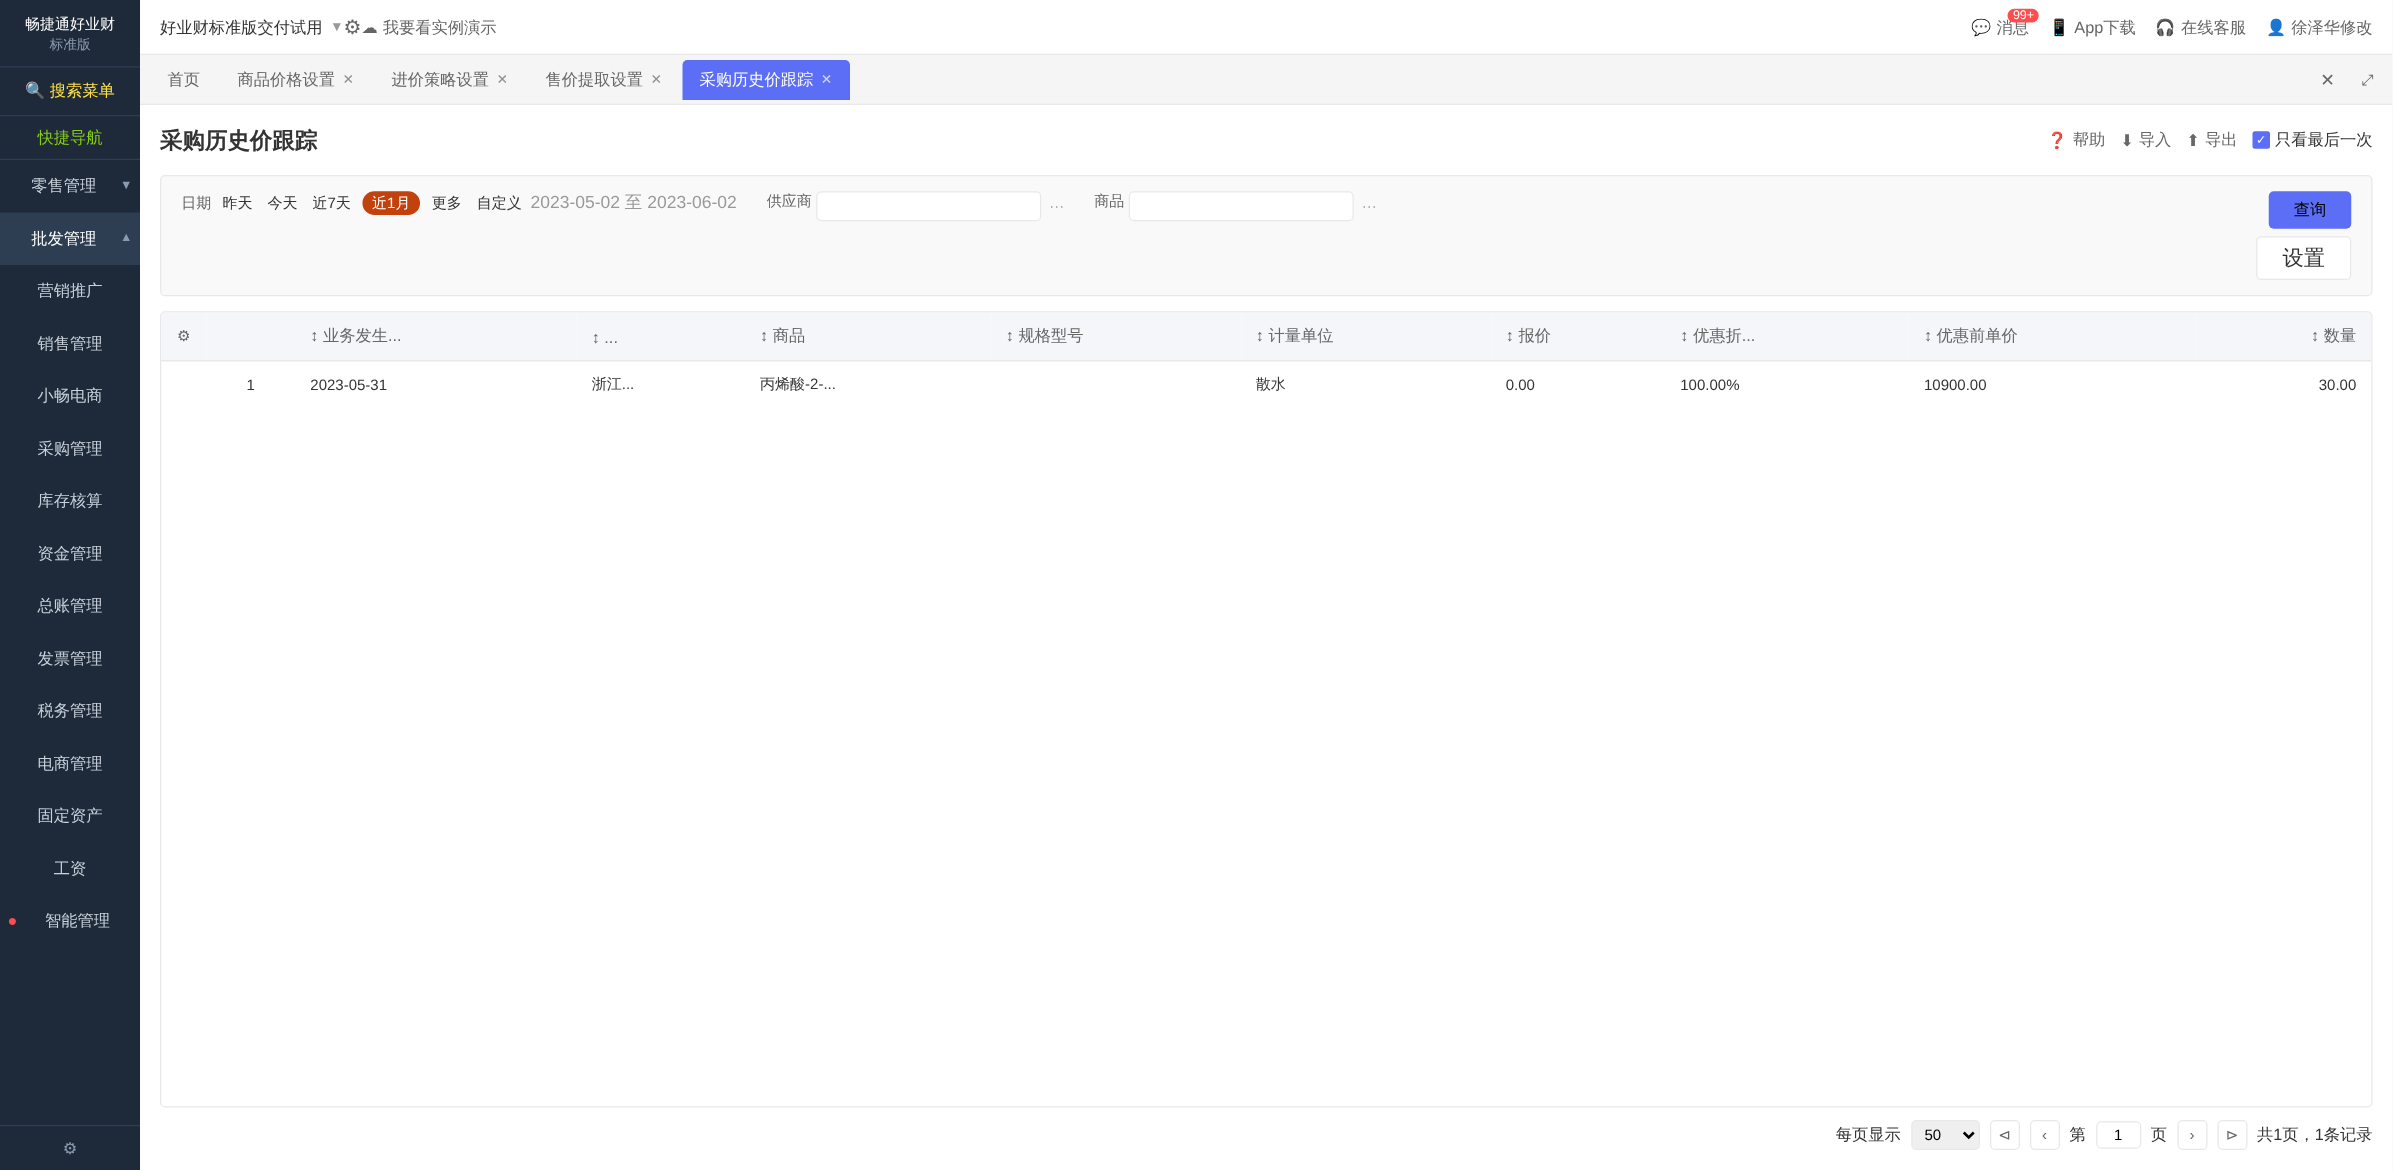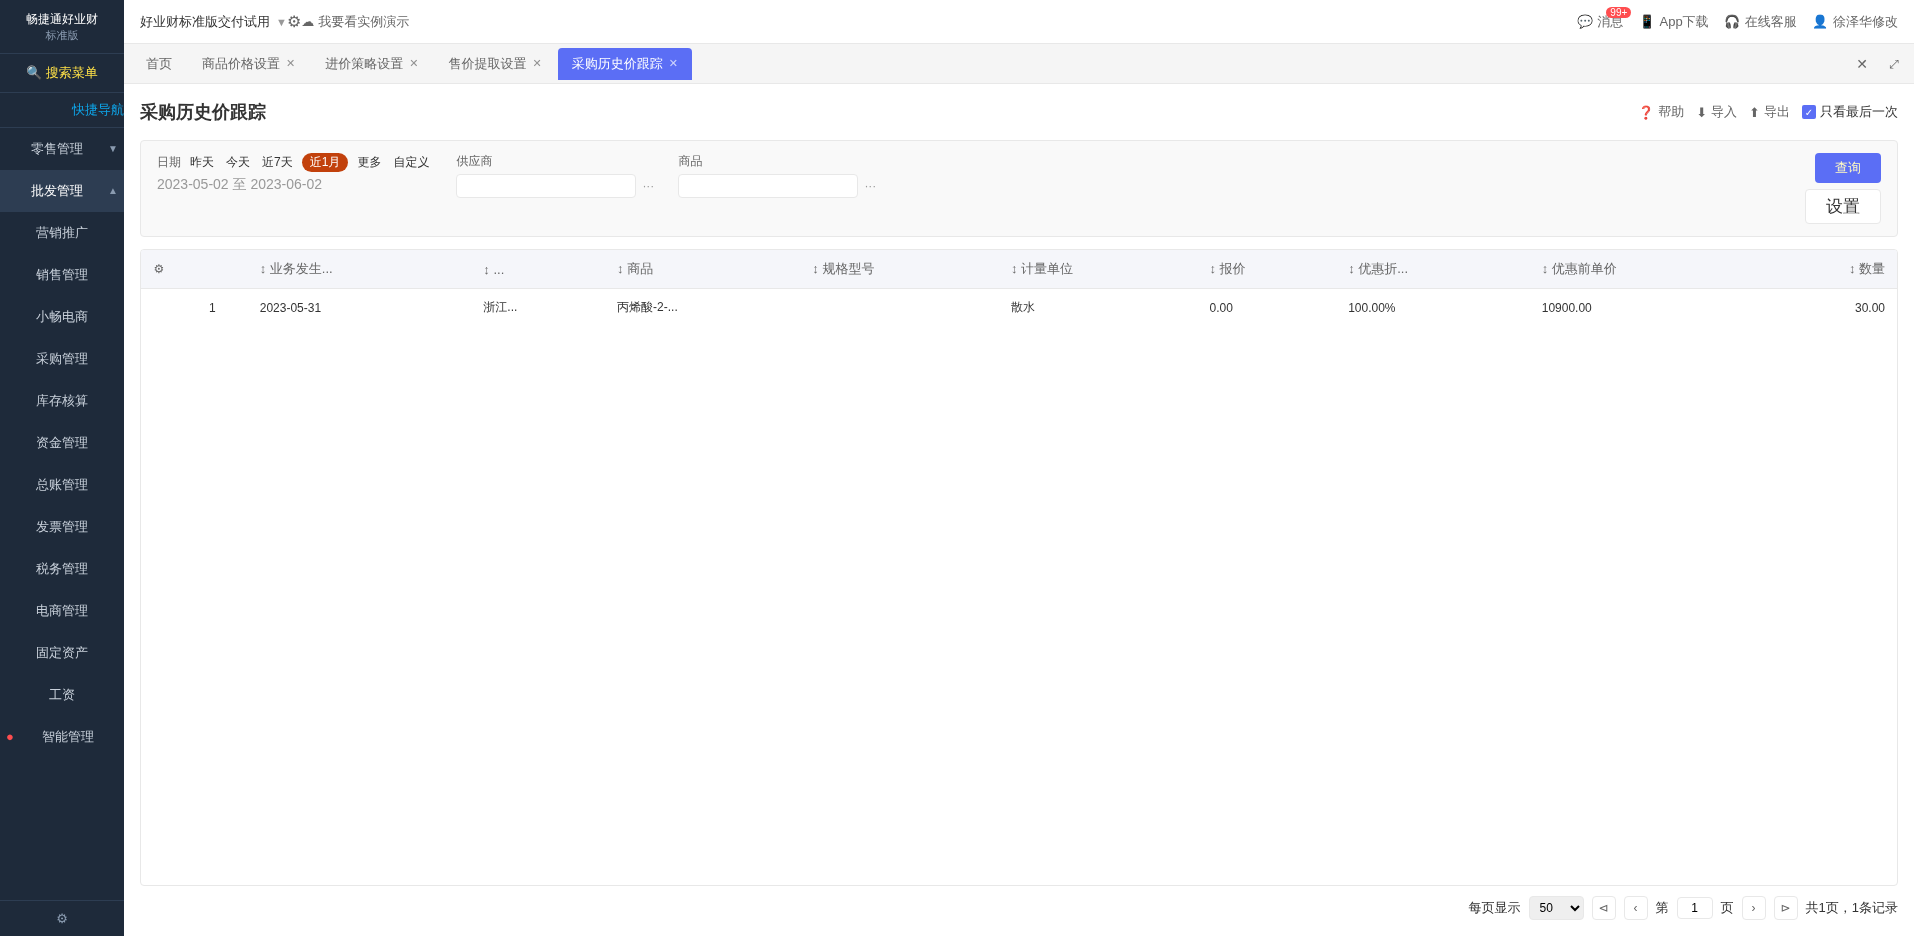--- a/index.html
+++ b/index.html
@@ -1,20 +1,20 @@
 <!DOCTYPE html>
 <html><head>
   <meta charset="utf-8">
   <style>
     * { box-sizing: border-box; margin: 0; padding: 0; font-family: 'Microsoft YaHei', Arial, sans-serif; font-size: 13px; }
     body { display: flex; height: 936px; overflow: hidden; background: #f0f2f5; }
 
     
     .sidebar {
-      width: 124px;
+      width: 112px;
       background: #1e2a3a;
       color: #c8d0da;
       display: flex;
       flex-direction: column;
       flex-shrink: 0;
       height: 100%;
       overflow-y: auto;
     }
     .sidebar-logo {
       padding: 12px 8px 10px;
@@ -36,23 +36,23 @@
     .sidebar-search {
       padding: 10px 8px;
       text-align: center;
       cursor: pointer;
       color: #fde047;
       border-bottom: 1px solid #2d3d52;
       font-size: 12px;
     }
     .sidebar-nav {
       padding: 8px 0;
-      text-align: right;
-      cursor: pointer;
-      color: #0ea5e9;
+      text-align: center;
+      cursor: pointer;
+      color: #84cc16;
       border-bottom: 1px solid #2d3d52;
       font-size: 12px;
     }
     .sidebar-item {
       padding: 12px 6px;
       text-align: center;
       cursor: pointer;
       color: #c8d0da;
       font-size: 12px;
       display: flex;
@@ -262,21 +262,21 @@
       border: 1px solid #e8e8e8;
       border-radius: 4px;
       padding: 12px 16px;
       margin-bottom: 12px;
       display: flex;
       align-items: flex-start;
       gap: 24px;
     }
     .filter-group {
       display: flex;
-      flex-direction: column;
+      flex-direction: row;
       gap: 4px;
     }
     .filter-label {
       font-size: 12px;
       color: #666;
     }
     .filter-date-row {
       display: flex;
       align-items: center;
       gap: 6px;
@@ -320,21 +320,21 @@
     }
     .filter-actions {
       margin-left: auto;
       display: flex;
       flex-direction: column;
       gap: 6px;
       align-items: flex-end;
     }
     .btn-query {
       background: #5b6ef5;
-      color: #fef9c3;
+      color: #000000;
       border: none;
       border-radius: 4px;
       padding: 6px 20px;
       cursor: pointer;
       font-size: 13px;
     }
     .btn-settings {
       background: #fff;
       color: #333;
       border: 1px solid #e8e8e8;

